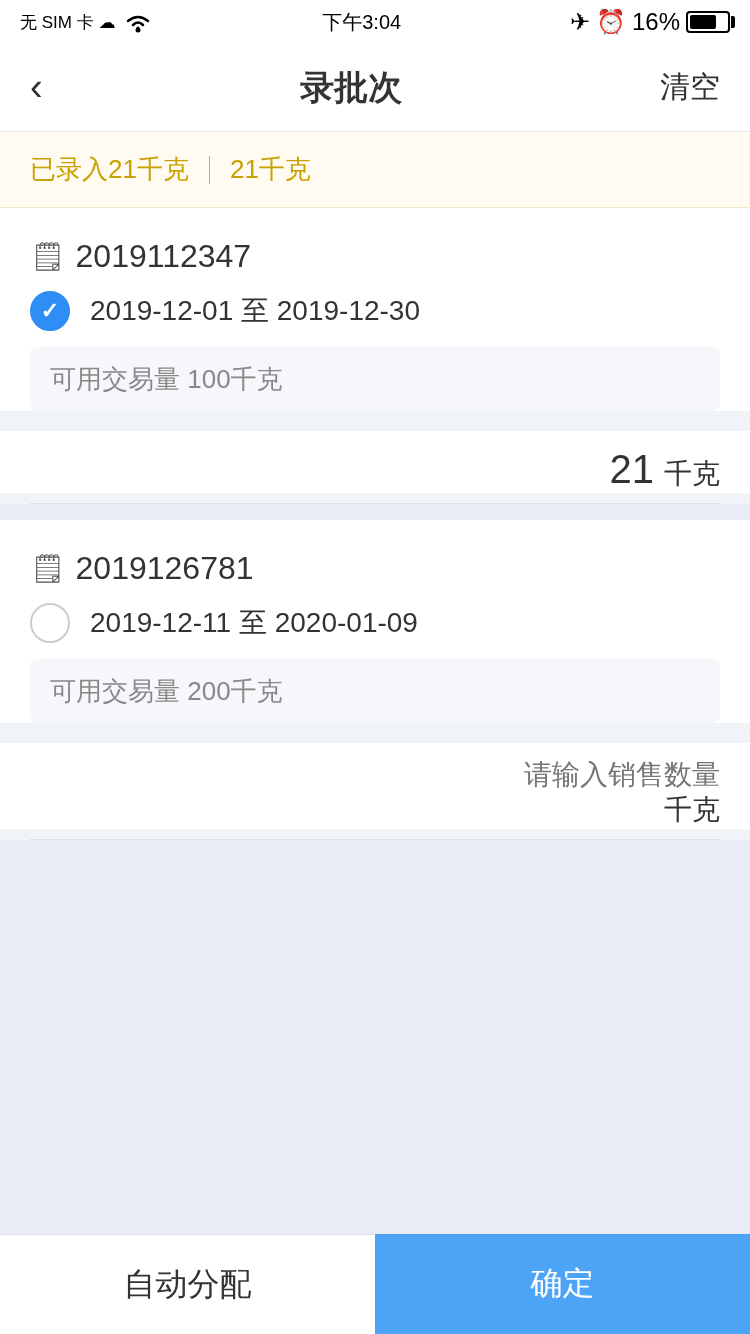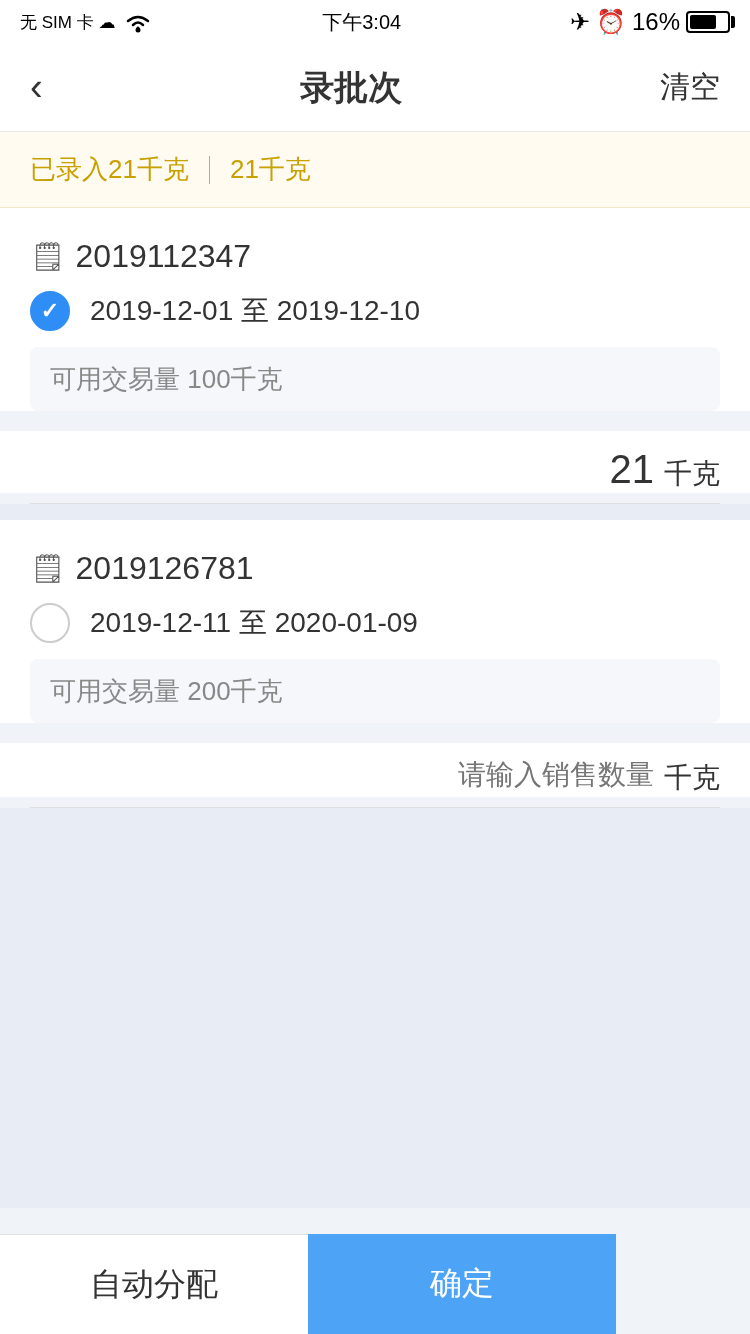--- a/index.html
+++ b/index.html
@@ -208,24 +208,25 @@
 
     
     .section-break {
       height: 16px;
       background: #e8edf5;
     }
 
     
     .input-row {
       display: flex;
-      align-items: flex-start;
+      align-items: flex-end;
       justify-content: flex-end;
       padding: 16px 30px 0 30px;
       background: #fff;
+      flex-direction: column;
     }
     .input-field {
       border: none;
       outline: none;
       font-size: 28px;
       color: #c0c0c0;
       text-align: right;
       background: transparent;
       min-width: 200px;
     }
@@ -249,21 +250,21 @@
       background: #e8edf5;
       flex: 1;
       min-height: 400px;
     }
 
     
     .bottom-bar {
       position: fixed;
       bottom: 0;
       left: 0;
-      width: 616px;
+      width: 750px;
       height: 100px;
       display: flex;
     }
     .btn-auto {
       flex: 1;
       background: #fff;
       border: none;
       font-size: 32px;
       color: #333;
       display: flex;
@@ -328,21 +329,21 @@
 
   <div class="card">
     <div class="card-header">
       <span class="batch-icon">🗒</span>
       <span class="batch-id">2019112347</span>
     </div>
     <div class="card-date-row">
       <div class="radio-circle checked">
         <span class="checkmark">✓</span>
       </div>
-      <span class="date-text">2019-12-01 至 2019-12-10</span>
+      <span class="date-text">2019-12-01 至 2019-12-30</span>
     </div>
     <div class="avail-row">
       <span class="avail-text">可用交易量 100千克</span>
     </div>
   </div>
 
   <div class="amount-row">
     <span class="amount-value">21</span>
     <span class="amount-unit">千克</span>
   </div>

